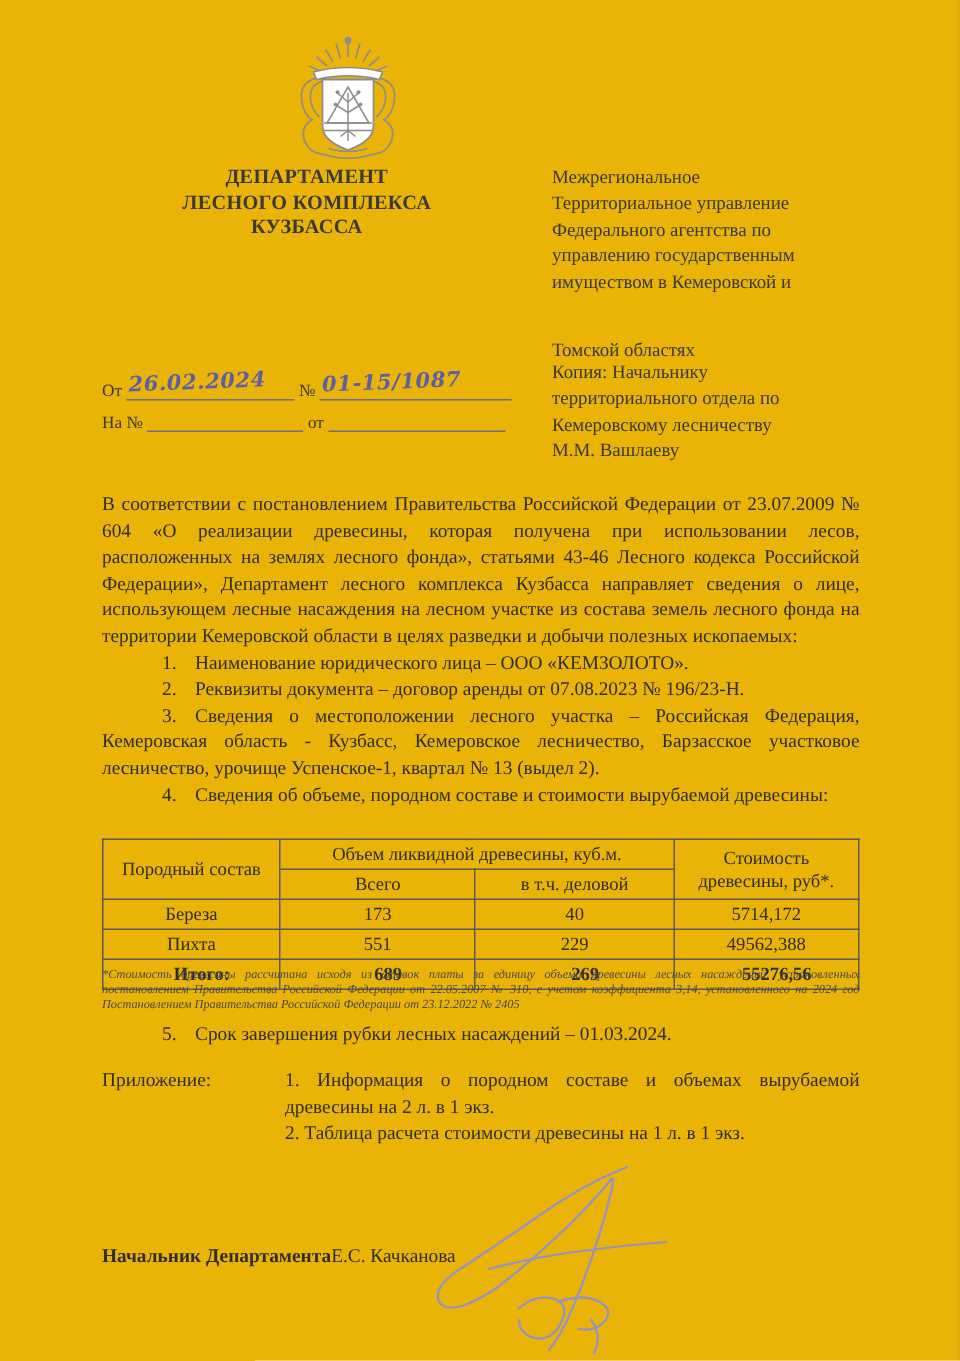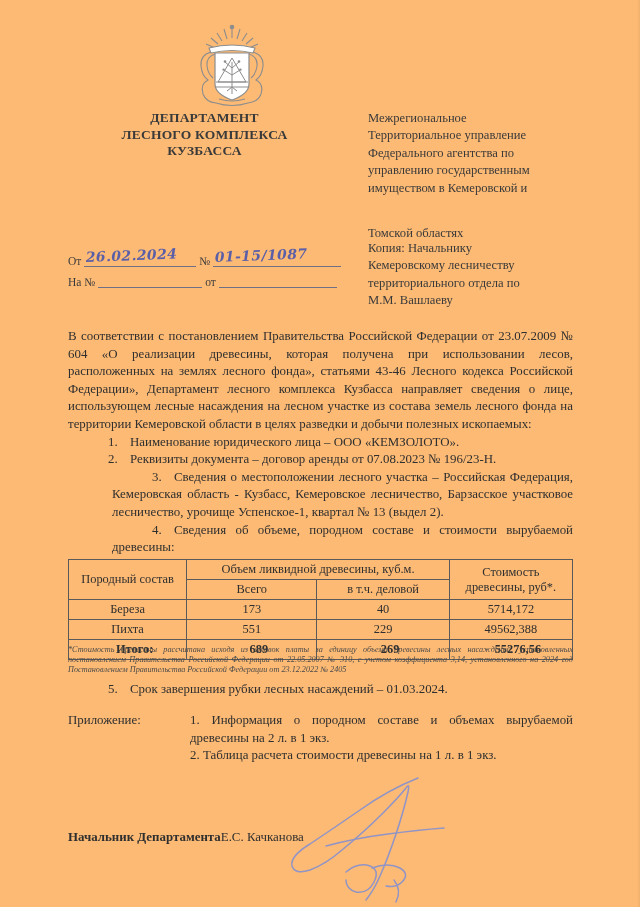--- a/index.html
+++ b/index.html
@@ -11,21 +11,21 @@
     width: 640px;
     height: 907px;
     position: relative;
     font-family: "Liberation Serif", "DejaVu Serif", serif;
     color: #2b2b2b;
     overflow: hidden;
   }
   .page {
     position: absolute;
     inset: 0;
-    background: #fdba74;
+    background: #eab308;
   }
   
   .scan-edge-right {
     position: absolute;
     top: 0; right: 0;
     width: 3px; height: 100%;
     background: linear-gradient(to right, rgba(0,0,0,0.0), rgba(0,0,0,0.06));
   }
 
   
@@ -141,21 +141,21 @@
     display: flex;
     align-items: baseline;
   }
   .numbered .num {
     width: 62px;
     flex: 0 0 62px;
     padding-left: 40px;
     box-sizing: border-box;
   }
   .numbered .txt { flex: 1 1 auto; }
-  .numbered.block { display: block; margin-left: 44px; }
+  .numbered.block { display: block; }
   .numbered.block .num {
     display: inline-block;
     width: 62px;
     padding-left: 40px;
     box-sizing: border-box;
   }
 
   
   .wood-table {
     position: absolute;
@@ -305,22 +305,22 @@
     <div>Межрегиональное</div>
     <div>Территориальное управление</div>
     <div>Федерального агентства по</div>
     <div>управлению государственным</div>
     <div>имуществом в Кемеровской и</div>
     <div class="last-line">Томской областях</div>
   </div>
 
   <div class="copy-to">
     <div>Копия: Начальнику</div>
+    <div>территориального отдела по</div>
     <div>Кемеровскому лесничеству</div>
-    <div>территориального отдела по</div>
     <div class="last-line">М.М. Вашлаеву</div>
   </div>
 
   <div class="refblock">
     <div class="ref-row">
       <span class="ref-lbl">От</span>
       <span class="ref-line w1">
         <span class="hand">26.02.2024</span>
       </span>
       <span class="ref-lbl">№</span>

